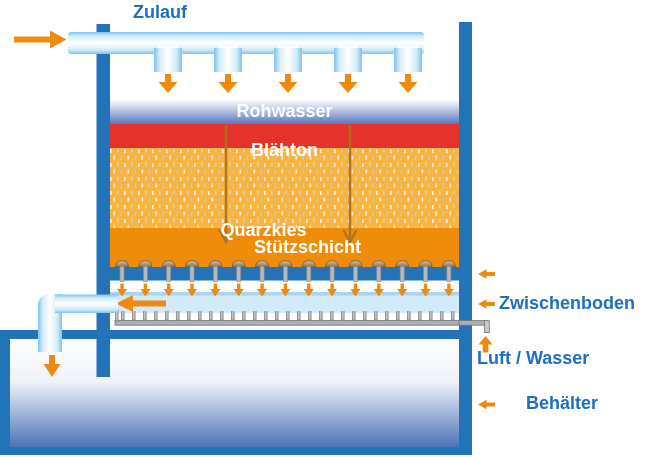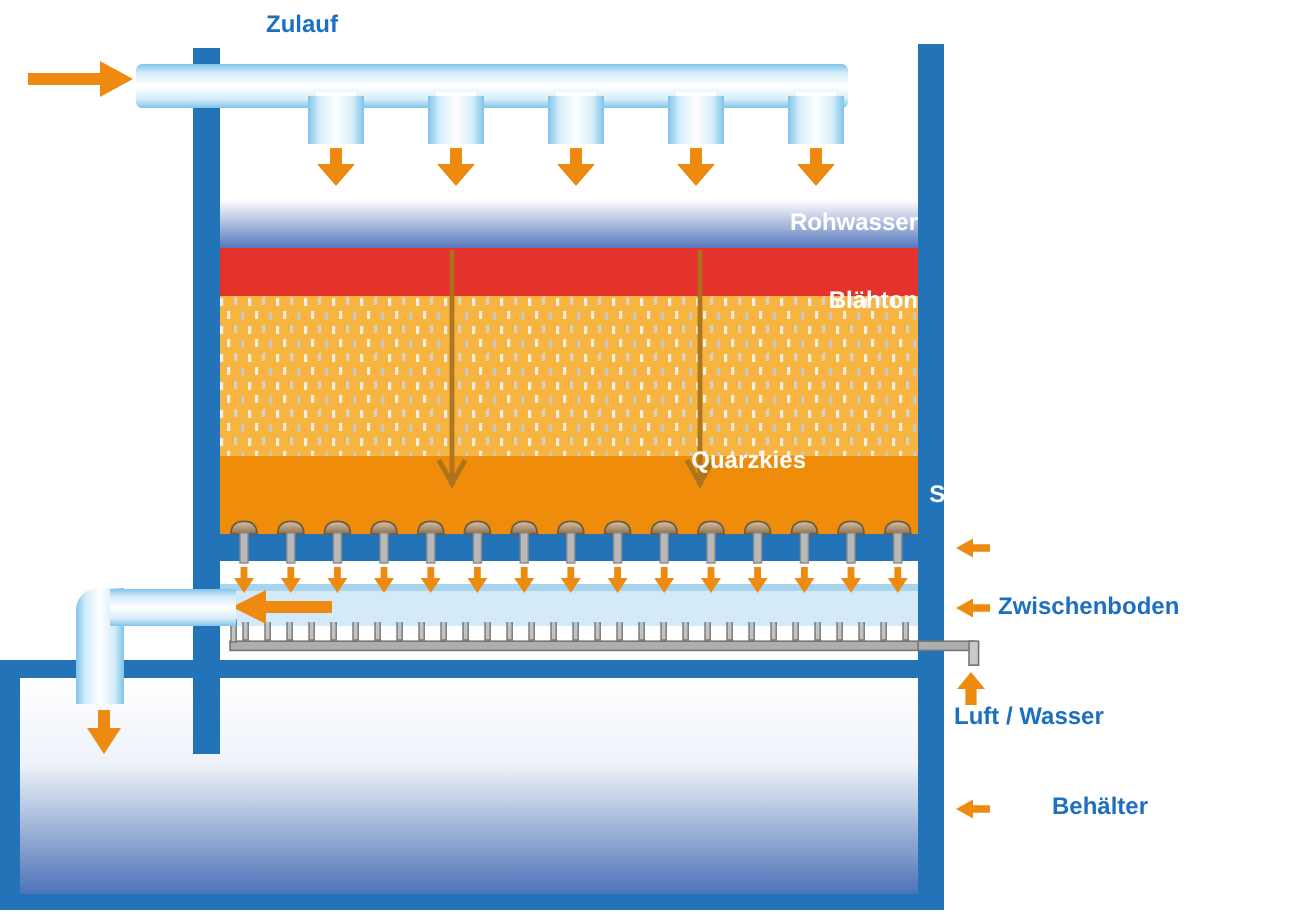--- a/index.html
+++ b/index.html
@@ -1,22 +1,22 @@
 <!DOCTYPE html>
 <html><head>
 <meta charset="utf-8">
 <style>
   html,body{margin:0;padding:0;background:#ffffff;}
   .stage{position:relative;width:654px;height:457px;background:#ffffff;overflow:hidden;
          font-family:"Liberation Sans", sans-serif;}
   .stage svg{position:absolute;left:0;top:0;}
-  .lbl{position:absolute;font-weight:bold;font-size:12px;line-height:17px;
+  .lbl{position:absolute;font-weight:bold;font-size:18px;line-height:17px;
        color:#1d6fbf;white-space:nowrap;}
   .lbl.white{color:#ffffff;}
-  .lbl.center{text-align:right;}
+  .lbl.center{text-align:center;}
 </style>
 </head>
 <body>
 
 <div class="stage">
 <svg width="654" height="457" viewBox="0 0 654 457">
   <defs>
     <linearGradient id="pipeH" x1="0" y1="0" x2="0" y2="1">
       <stop offset="0" stop-color="#7fc4ea"></stop>
           <stop offset="0.2" stop-color="#d4ecfa"></stop>
@@ -163,17 +163,17 @@
   <g stroke="#a9731e" stroke-width="2.4" fill="none" opacity="0.95">
     <path d="M226,125 V239 M219.5,230 L226,242 L232.5,230"></path>
     <path d="M350,125 V239 M343.5,230 L350,242 L356.5,230"></path>
   </g>
 </svg>
 
   <div class="lbl" style="left:133px;top:4px;">Zulauf</div>
   <div class="lbl white center" style="left:110px;width:349px;top:103px;">Rohwasser</div>
   <div class="lbl white center" style="left:110px;width:349px;top:126px;margin-top:16px;">Blähton</div>
   <div class="lbl white center" style="left:124px;width:279px;top:202px;margin-top:20px;">Quarzkies</div>
-  <div class="lbl white center" style="left:110px;width:395px;top:239px;margin-left:31px;">Stützschicht</div>
+  <div class="lbl white center" style="left:110px;width:395px;top:239px;">Stützschicht</div>
   <div class="lbl" style="left:477px;top:350px;">Luft / Wasser</div>
   <div class="lbl" style="left:499px;top:295px;">Zwischenboden</div>
   <div class="lbl" style="left:526px;top:395px;">Behälter</div>
 </div>
 
 </body></html>

